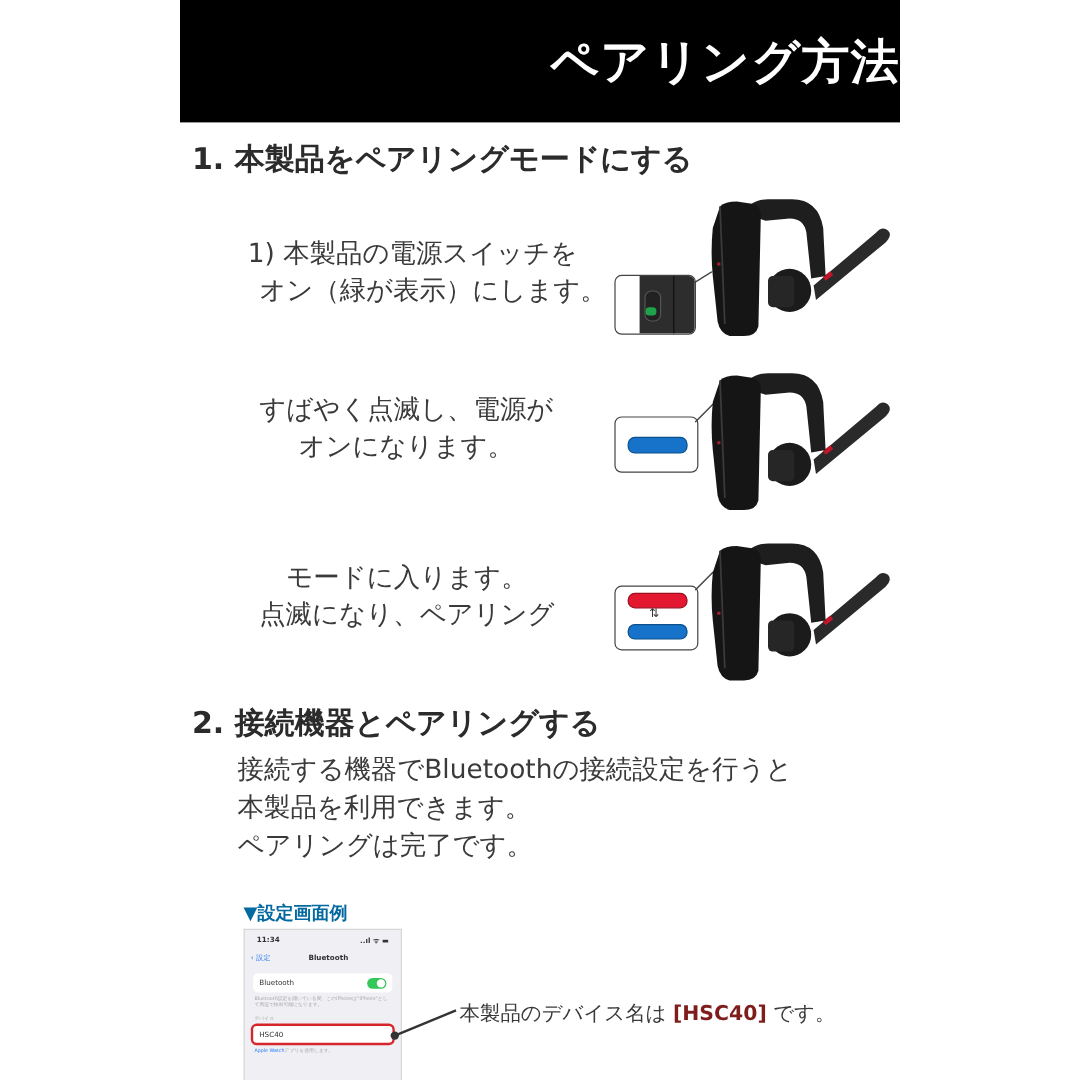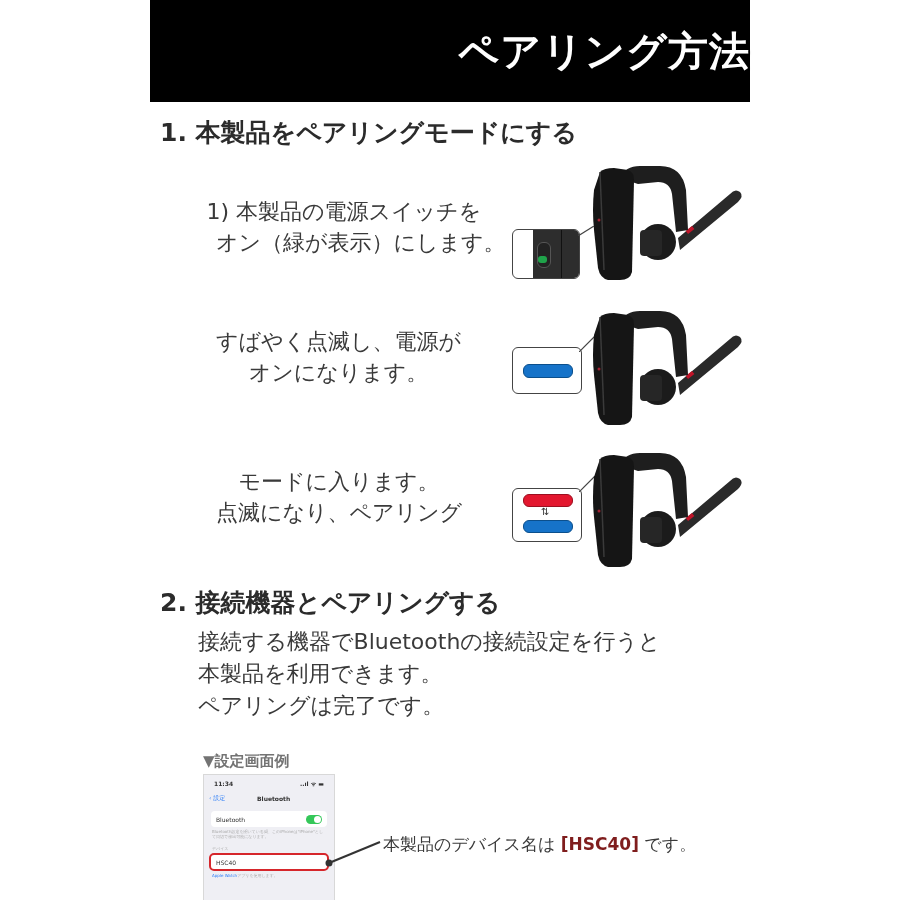--- a/index.html
+++ b/index.html
@@ -12,21 +12,21 @@
   .sec-title { position:absolute; left:160px; font-size:25px; font-weight:bold; color:#2b2b2b; margin:0; }
   .step { position:absolute; left:182px; font-size:22px; line-height:31px; color:#3a3a3a;text-align:center; }
   .step .indent { padding-left:34px; display:block; }
   .step .first { display:block; }
   .body-text { position:absolute; left:198px; top:626px; font-size:22px; line-height:32px; color:#3a3a3a; }
   .body-text div { white-space:nowrap; }
 
   .callout { position:absolute; background:#fff; border:1.5px solid #444; border-radius:6px; }
   .earpiece { position:absolute; }
 
-  .example-label { position:absolute; left:203px; top:752px; font-size:15px; font-weight:bold; color:#737373; }
+  .example-label { position:absolute; left:203px; top:752px; font-size:15px; font-weight:bold; color:#0369a1; }
   .phone { position:absolute; left:203px; top:774px; width:130px; height:126px; background:#efeff4;
            border:1px solid #d8d8d8; border-bottom:none; font-size:6px; color:#333; }
   .phone .status { display:flex; justify-content:space-between; padding:5px 10px 0 10px; font-weight:bold; font-size:6px; }
   .phone .nav { display:flex; align-items:center; padding:6px 5px 0 5px; }
   .phone .nav .back { color:#2a7cf7; width:30px; }
   .phone .nav .ttl { font-weight:bold; margin-left:18px; }
   .phone .card { background:#fff; margin:8px 7px 0 7px; border-radius:4px; height:16px; display:flex;
                  align-items:center; justify-content:space-between; padding:0 5px; }
   .toggle { width:16px; height:9px; background:#34c759; border-radius:5px; position:relative; }
   .toggle::after { content:""; position:absolute; right:1px; top:1px; width:7px; height:7px; border-radius:50%; background:#fff; }

